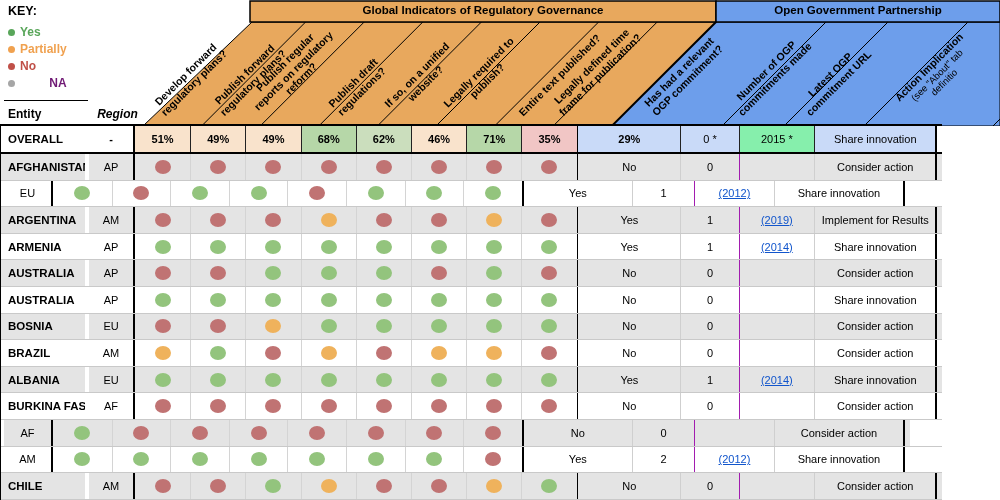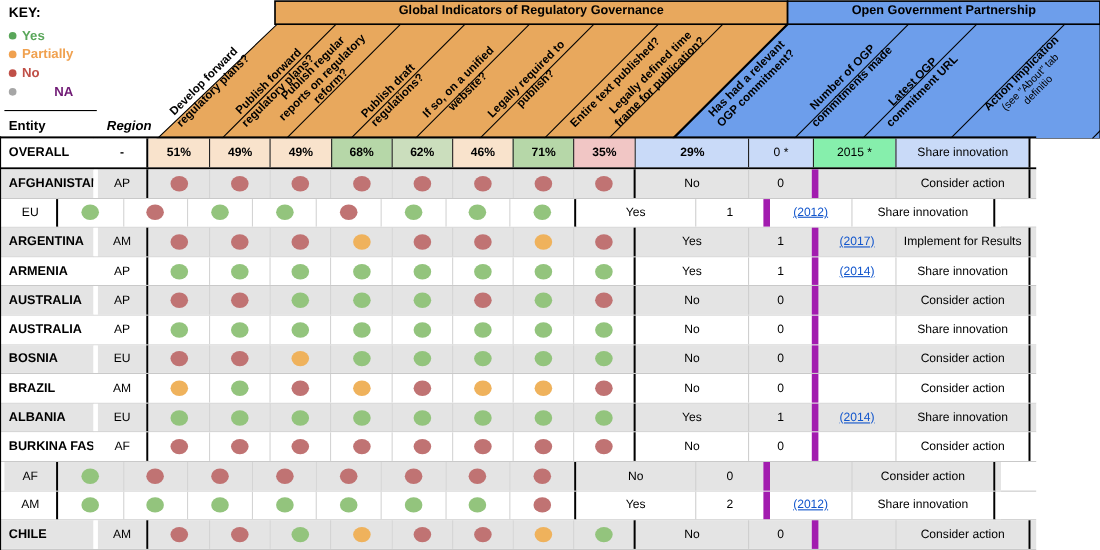--- a/index.html
+++ b/index.html
@@ -39,21 +39,21 @@
   .cell{display:flex;align-items:center;justify-content:center;font-size:11px;overflow:hidden;background:#fff;}
   .c-entity{width:90px;justify-content:flex-start;padding-left:8px;box-sizing:border-box;
             font-weight:700;font-size:11.5px;white-space:nowrap;}
   .col-gap{width:4px;background:#fff;}
   .c-region{width:47px;}
   .vline-black{width:2px;background:#000;}
   .ind-cell{width:58.6px;}
   .ind-cell + .ind-cell{border-left:1px solid #D4D4D4;box-sizing:border-box;}
   .c-ogp1{width:108.2px;}
   .c-ogp2{width:62px;border-left:1px solid #CFCFCF;box-sizing:border-box;}
-  .c-ogp3{width:80px;border-left:6px solid #a21caf;box-sizing:border-box;}
+  .c-ogp3{width:80px;border-left:1px solid #a21caf;box-sizing:border-box;}
   .c-ogp4{width:129px;border-left:1px solid #CFCFCF;box-sizing:border-box;}
   .c-sliver{width:5px;}
   .dot{display:inline-block;width:16px;height:14px;border-radius:50%;}
   .link{text-decoration:underline;font-size:11px;}
   
   .overall{position:absolute;left:0;top:124px;height:30px;z-index:2;
            border-top:2px solid #000;border-bottom:2px solid #000;box-sizing:border-box;}
   .overall .cell{font-weight:700;}
   .ov-ind{width:58.6px;box-sizing:border-box;}
   .ov-ind + .ov-ind{border-left:1px solid #222;}
@@ -296,21 +296,21 @@
       <div class="cell ind-cell">
           <span class="dot" style="background: rgb(239, 178, 92);"></span>
         </div>
       <div class="cell ind-cell">
           <span class="dot" style="background: rgb(192, 115, 115);"></span>
         </div>
       <div class="vline-black"></div>
       <div class="cell c-ogp1">Yes</div>
       <div class="cell c-ogp2">1</div>
       <div class="cell c-ogp3">
-          <a class="link" href="#" style="color: rgb(17, 85, 204);">(2017)</a>
+          <a class="link" href="#" style="color: rgb(17, 85, 204);">(2019)</a>
         </div>
       <div class="cell c-ogp4">Implement for Results</div>
       <div class="vline-black"></div>
       <div class="cell c-sliver"></div>
     </div>
 
     <div class="row">
       <div class="cell c-entity">ARMENIA</div>
       <div class="col-gap"></div>
       <div class="cell c-region">AP</div>

